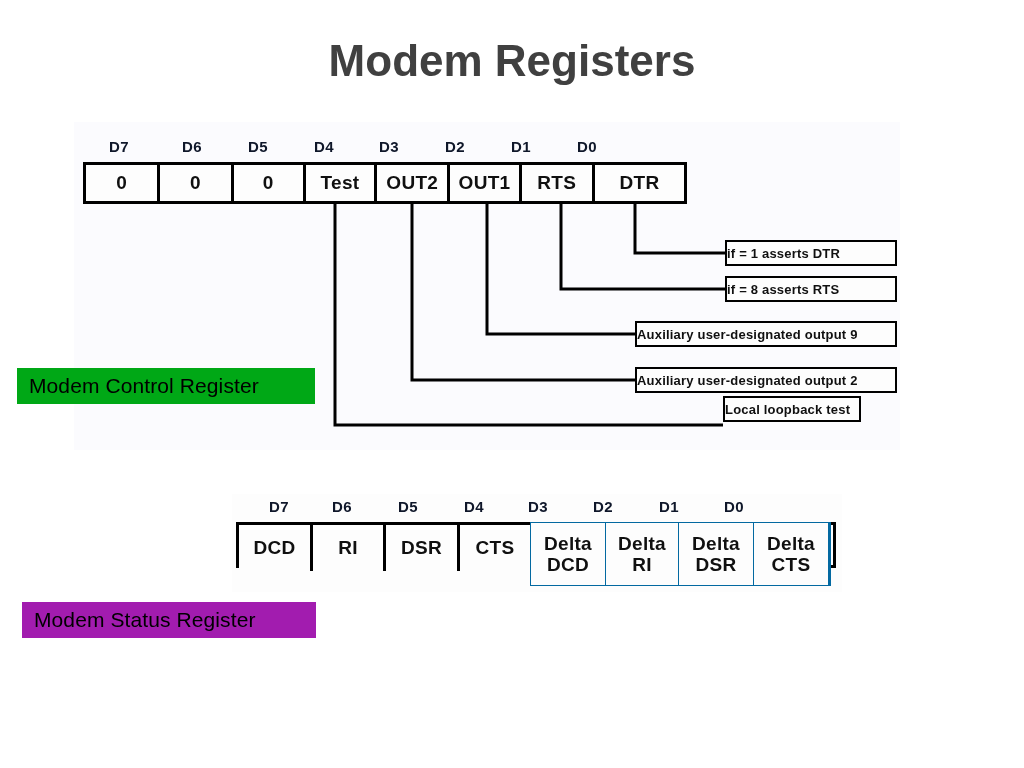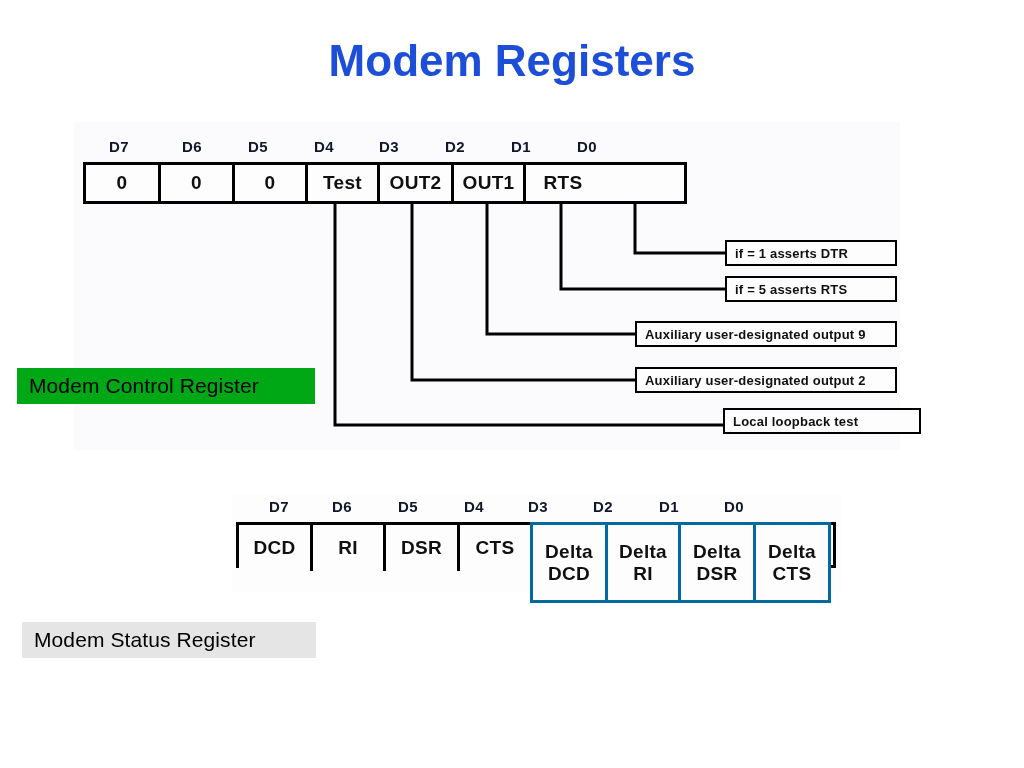--- a/index.html
+++ b/index.html
@@ -93,21 +93,21 @@
   }
 
   
   .callout {
     position: absolute;
     border: 2px solid #000;
     background: #fdfdfd;
     box-sizing: border-box;
     display: flex;
     align-items: center;
-    padding-left: 8px;
+    padding-left: 0;
     font-size: 13px;
     font-weight: bold;
     color: #101010;
     letter-spacing: .2px;
     height: 26px;
   }
 
   
   #status-figure {
     position: absolute;
@@ -126,22 +126,22 @@
     height: 46px;
     align-items: flex-start;
   }
   #status-table .reg-cell {
     height: 46px;
     line-height: 1.12;
     flex-direction: column;
     text-align: right;
   }
   #status-table .reg-cell.tall {
-    height: 81px;
-    border: 3px solid #0369a1;
+    height: 64px;
+    border: 1px solid #0369a1;
     border-right-width: 3px;
     margin-top: -3px;
     margin-left: -3px;
   }
   #status-table .reg-cell.tall:last-child { margin-right: -3px; }
 
   
   .name-chip {
     position: absolute;
     display: flex;
@@ -162,21 +162,21 @@
   #status-name-chip {
     left: 22px;
     top: 602px;
     width: 294px;
     background: #F5B415;
   }
 </style>
 </head>
 <body>
 
-<div id="slide-title" style="color: #1d4ed8;">Modem Registers</div>
+<div id="slide-title" style="color: #404040;">Modem Registers</div>
 
 <div id="control-figure">
 
   <div class="bitlabels" id="control-bitlabels">
     <span class="bitlabel" style="left:26px">D7</span>
     <span class="bitlabel" style="left:99px">D6</span>
     <span class="bitlabel" style="left:165px">D5</span>
     <span class="bitlabel" style="left:231px">D4</span>
     <span class="bitlabel" style="left:296px">D3</span>
     <span class="bitlabel" style="left:362px">D2</span>
@@ -185,42 +185,43 @@
   </div>
 
   <div class="reg-table" id="control-table">
     <div class="reg-cell" style="width:75px">0</div>
     <div class="reg-cell" style="width:74px">0</div>
     <div class="reg-cell" style="width:73px">0</div>
     <div class="reg-cell" style="width:72px">Test</div>
     <div class="reg-cell" style="width:74px">OUT2</div>
     <div class="reg-cell" style="width:72px">OUT1</div>
     <div class="reg-cell" style="width:74px">RTS</div>
+    <div class="reg-cell" style="width:90px">DTR</div>
   </div>
 
   <svg id="control-lines" viewBox="0 0 826 328">
     <g fill="none" stroke="#000000" stroke-width="3">
 
       <path d="M 561,82 L 561,131 L 651,131"></path>
 
       <path d="M 487,82 L 487,167 L 651,167"></path>
 
       <path d="M 413,82 L 413,212 L 561,212"></path>
 
       <path d="M 338,82 L 338,258 L 561,258"></path>
 
       <path d="M 261,82 L 261,303 L 649,303"></path>
     </g>
   </svg>
 
   <div class="callout" style="left:651px; top:118px; width:172px;">if = 1 asserts DTR</div>
-  <div class="callout" style="left:651px; top:154px; width:172px;">if = 5 asserts RTS</div>
+  <div class="callout" style="left:651px; top:154px; width:172px;">if = 8 asserts RTS</div>
   <div class="callout" style="left:561px; top:199px; width:262px;">Auxiliary user-designated output 9</div>
   <div class="callout" style="left:561px; top:245px; width:262px;">Auxiliary user-designated output 2</div>
-  <div class="callout" style="left:649px; top:286px; width:198px;">Local loopback test</div>
+  <div class="callout" style="left:649px; top:274px; width:138px;">Local loopback test</div>
 </div>
 
 <div class="name-chip" id="control-name-chip" style="background: rgb(0, 168, 22);">Modem Control Register</div>
 
 <div id="status-figure">
 
   <div class="bitlabels" id="status-bitlabels">
     <span class="bitlabel" style="left:33px">D7</span>
     <span class="bitlabel" style="left:96px">D6</span>
     <span class="bitlabel" style="left:162px">D5</span>
@@ -256,13 +257,13 @@
       <span>Delta</span>
       <span>DSR</span>
     </div>
     <div class="reg-cell tall" style="width:78px">
       <span>Delta</span>
       <span>CTS</span>
     </div>
   </div>
 </div>
 
-<div class="name-chip" id="status-name-chip" style="background: #e5e5e5; margin-top: 20px;">Modem Status Register</div>
+<div class="name-chip" id="status-name-chip" style="background: #a21caf;">Modem Status Register</div>
 
 </body></html>

